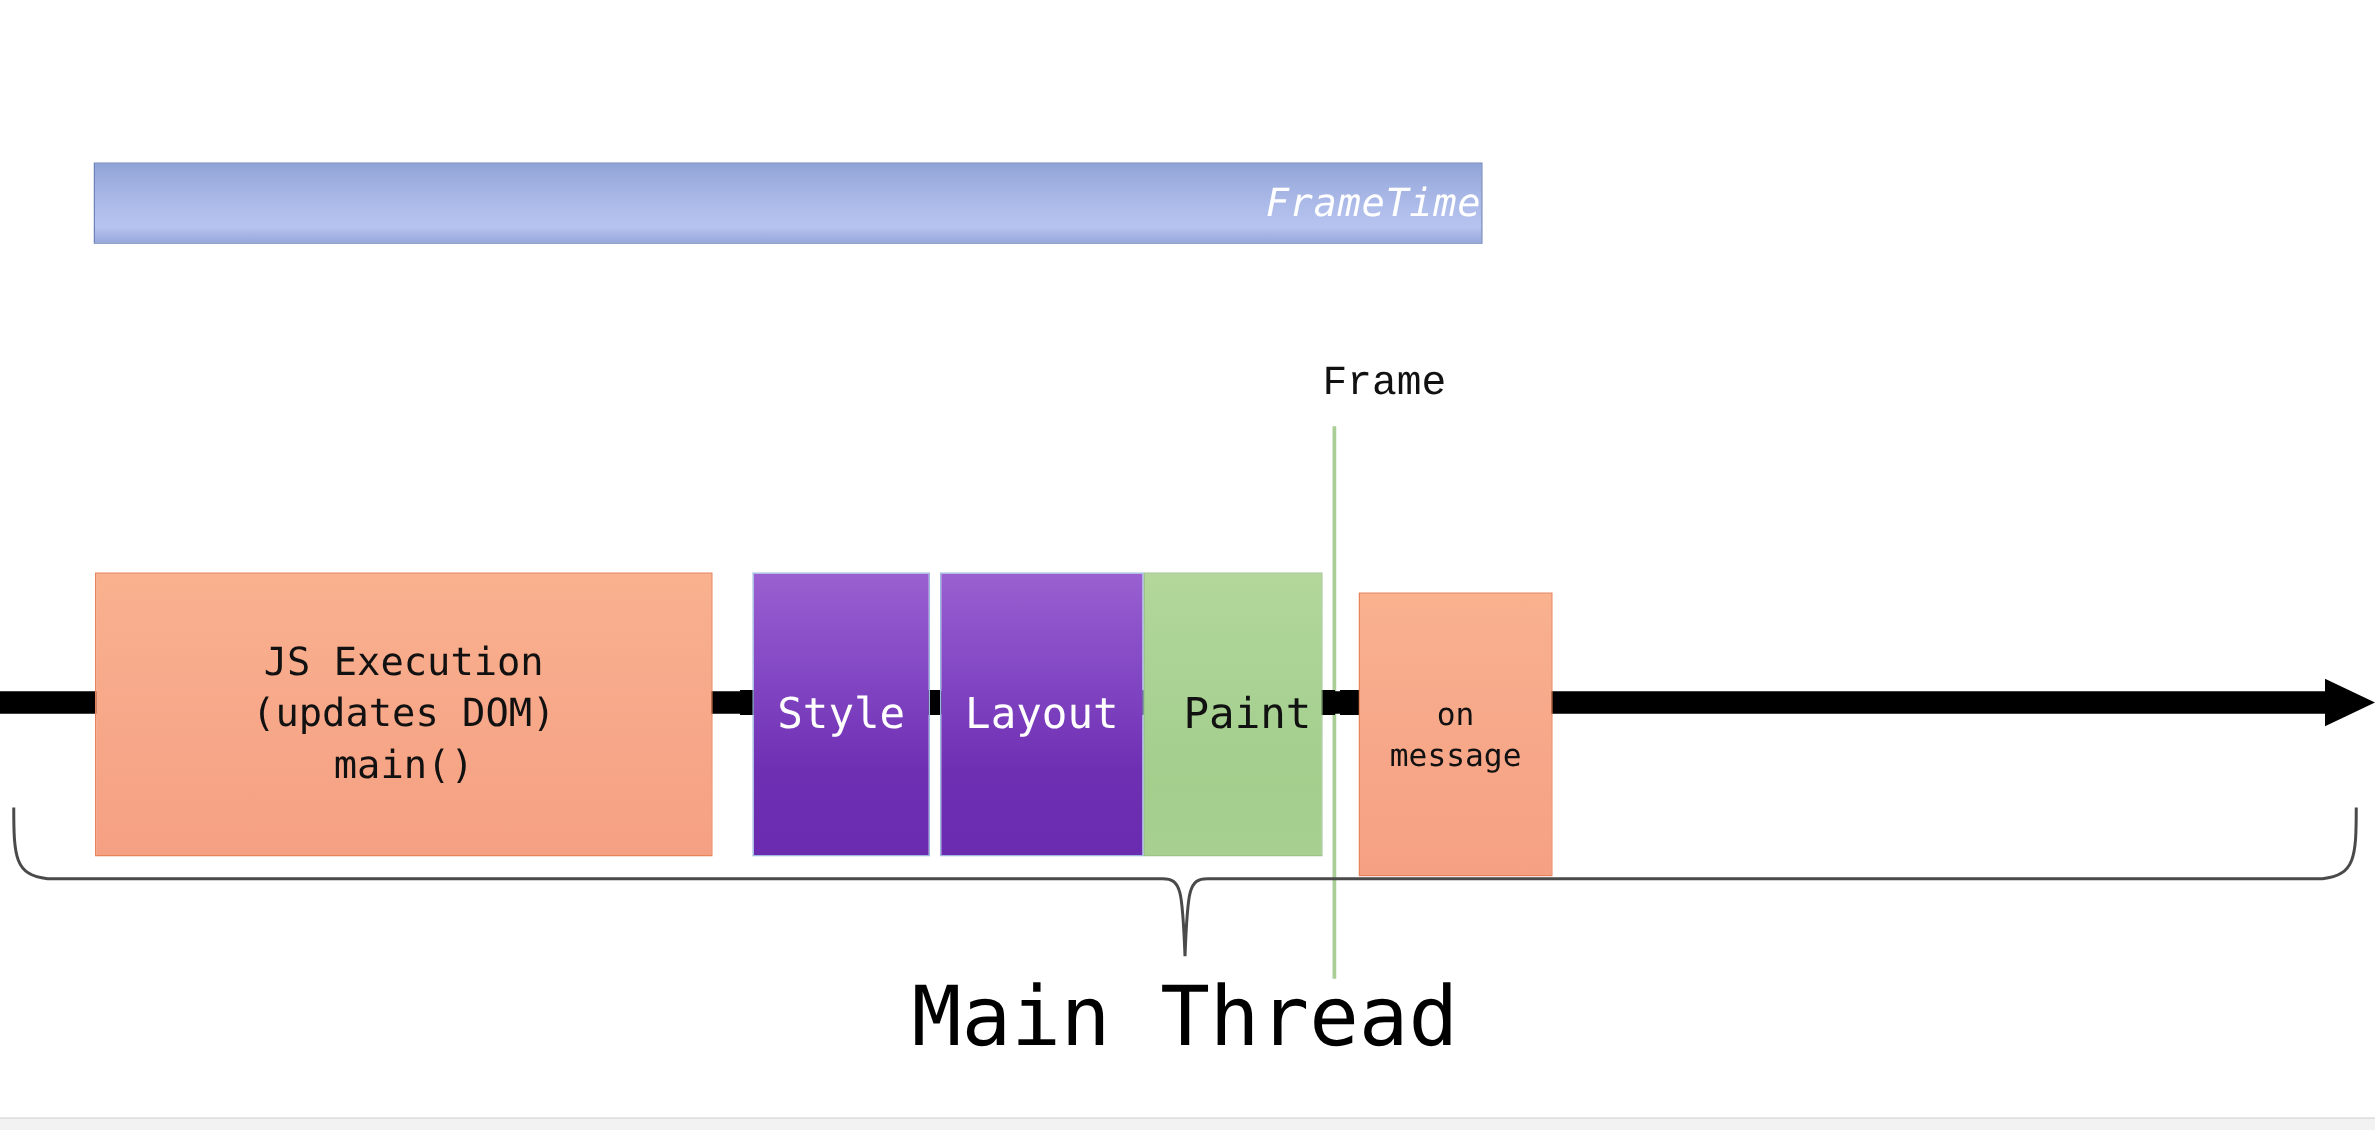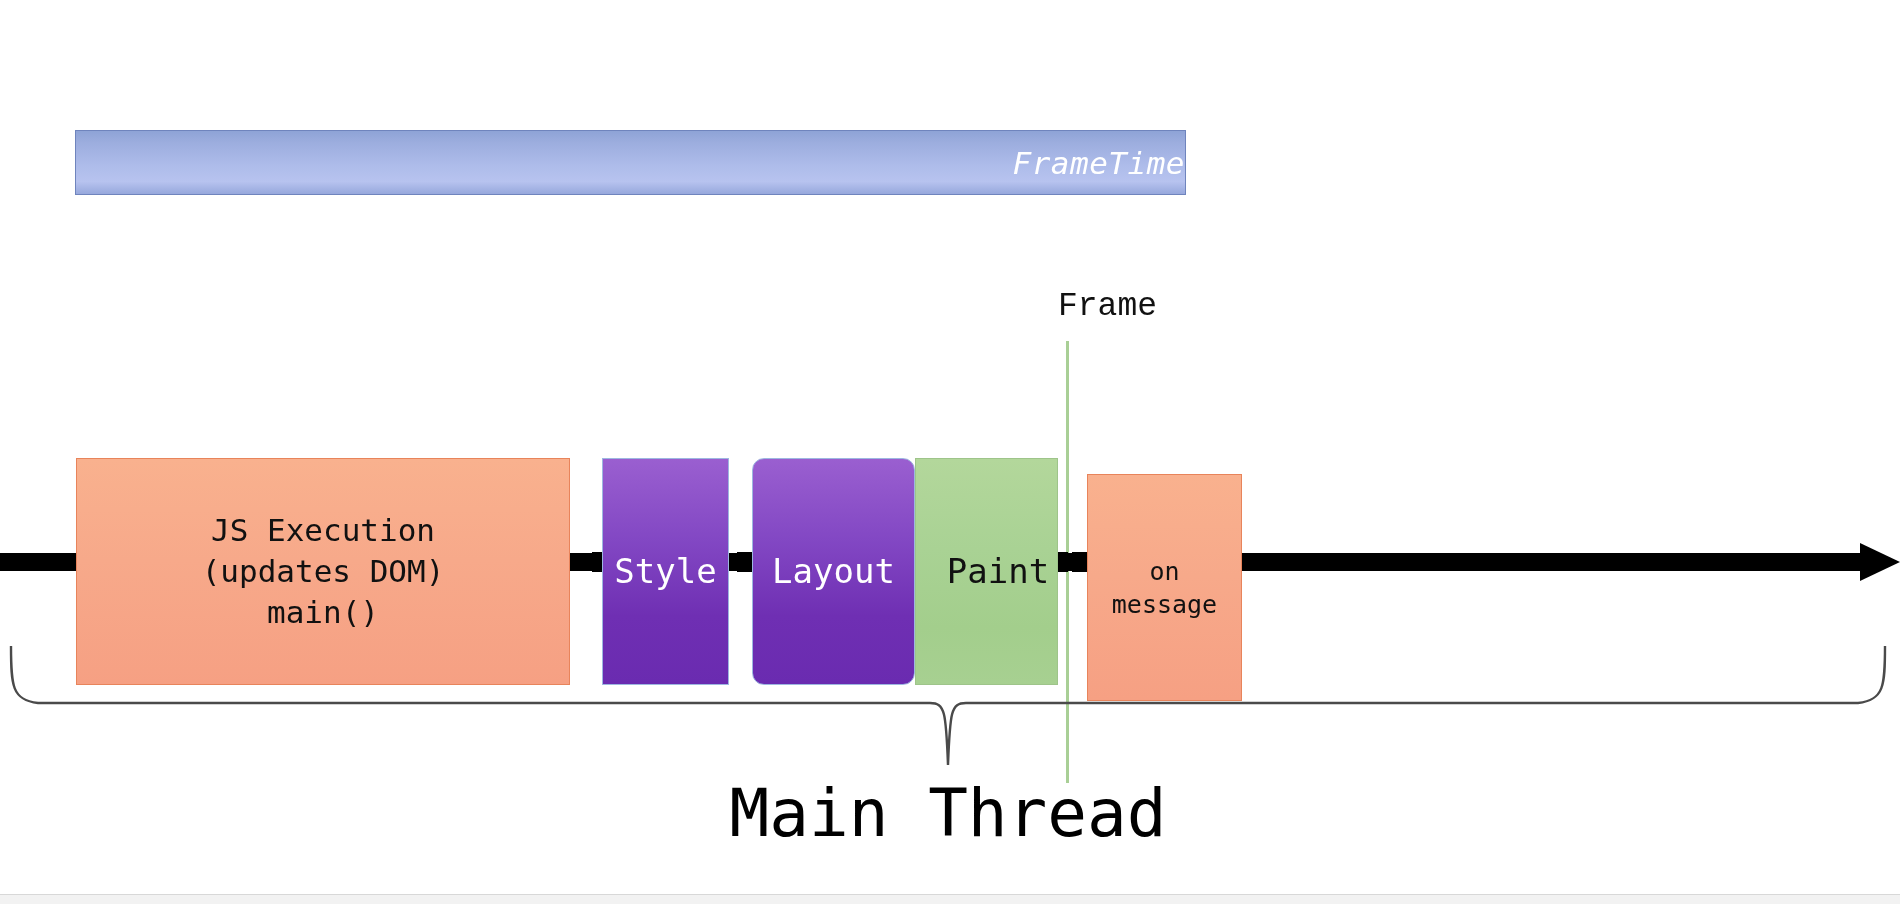--- a/index.html
+++ b/index.html
@@ -104,22 +104,22 @@
   }
   .block.green {
     background: linear-gradient(to bottom, #b3d79b 0%, #a9d294 40%, #a3ce8c 75%, #a7d091 100%);
     border: 1px solid #9ec48a;
     color: #111111;
     padding-left: 23px;
   }
 
   #block-js      { left: 76px;   width: 494px; font-size: 31px; }
   #block-raf     { left: 507px;  width: 88px;  font-size: 24px; }
-  #block-style   { left: 602px;  width: 127px; font-size: 34px; }
-  #block-layout  { left: 752px;  width: 163px; font-size: 34px; border-radius: 12px; }
+  #block-style   { left: 602px;  width: 142px; font-size: 34px; }
+  #block-layout  { left: 752px;  width: 163px; font-size: 34px; }
   #block-paint   { left: 915px;  width: 143px; font-size: 34px; }
   #block-onmsg   { left: 1087px; width: 155px; font-size: 25px; margin-top: 16px; }
 
   
   .connector {
     position: absolute;
     top: 552px;
     width: 16px;
     height: 20px;
     background: #000000;

